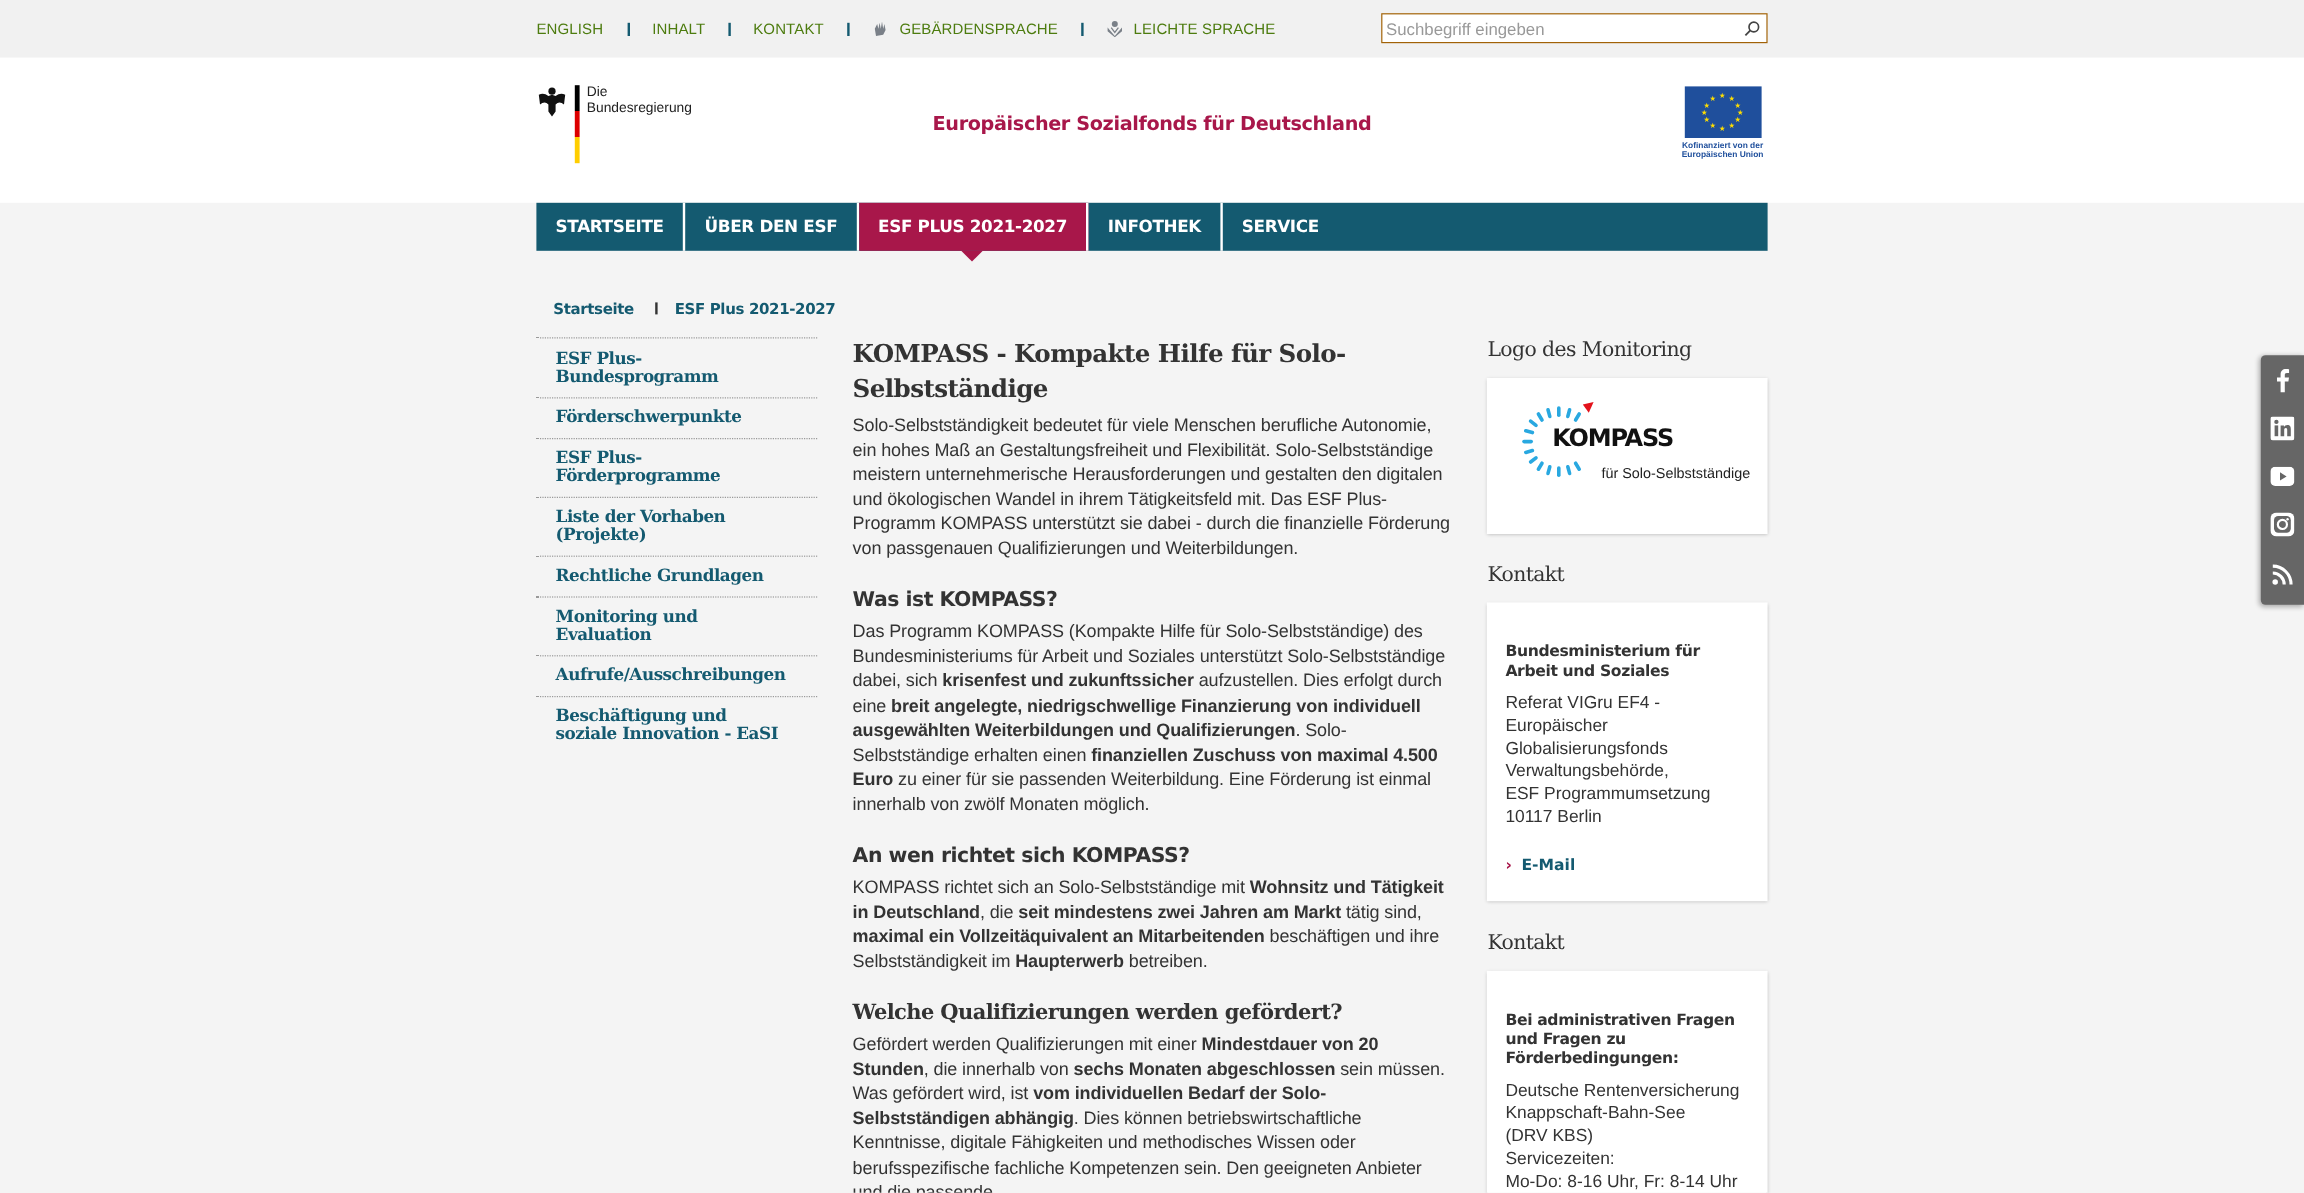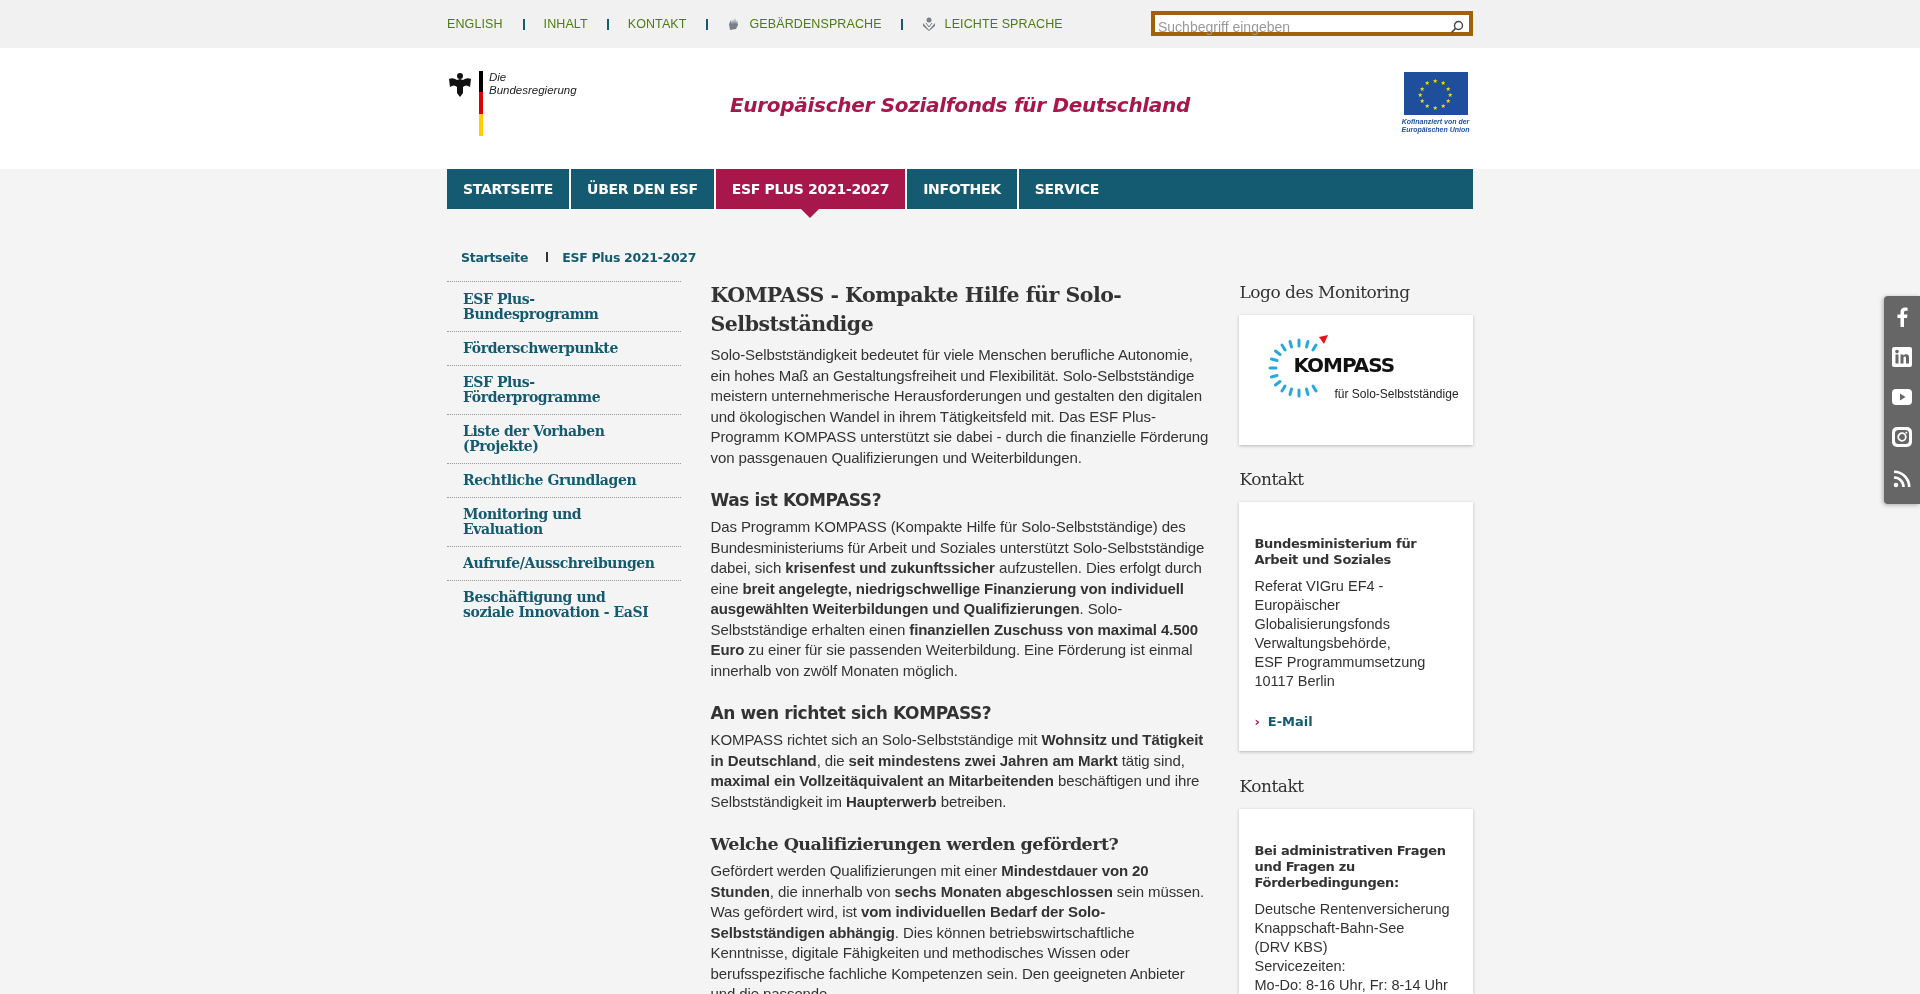--- a/index.html
+++ b/index.html
@@ -13,33 +13,33 @@
   a { text-decoration: none; }
 
   
   .topbar { height: 48px; background: #f1f1f1; }
   .topbar-inner { width: 1026px; margin: 0 auto; position: relative; height: 48px; }
   .servicenav { position: absolute; left: 0; top: 17px; display: flex; align-items: center; font-family: "Liberation Sans", sans-serif; font-size: 12.5px; color: #222; text-transform: uppercase; letter-spacing: 0.1px; }
   .servicenav .item { display: flex; align-items: center; color: #4d7c0f; }
   .servicenav .sep { width: 2px; height: 11px; background: #145a70; margin: 0 19px 0 19px; }
   .servicenav .sep.first { margin: 0 19px 0 20px; }
   .servicenav .icon { display: inline-block; width: 14px; height: 14px; margin-right: 9px; color: #7a8088; font-size: 13px; line-height: 14px; }
-  .search { position: absolute; right: 0; top: 11px; width: 322px; height: 25px; background: #fff; border: 4px solid #a16207; }
+  .search { position: absolute; right: 0; top: 11px; width: 322px; height: 25px; background: #fff; border: 1px solid #a16207; }
   .search input { border: none; outline: none; width: 290px; height: 23px; padding-left: 3px; font-family: "Liberation Sans", sans-serif; font-size: 14px; color: #999; background: transparent; }
   .search input::placeholder { color: #999; }
   .search .mag { position: absolute; right: 5px; top: 4px; width: 14px; height: 14px; }
 
   
-  .header { background: #fff; height: 121px; font-style: italic; }
+  .header { background: #fff; height: 121px; }
   .header-inner { width: 1026px; margin: 0 auto; position: relative; height: 121px; }
   .breg { position: absolute; left: 0; top: 23px; display: flex; }
   .eagle { width: 26px; height: 28px; }
   .flag { width: 4px; height: 65px; margin-left: 6px; background: linear-gradient(#000 0 33%, #dd0000 33% 66%, #ffce00 66% 100%); }
   .breg-text { margin-left: 6px; font-family: "Liberation Sans", sans-serif; font-size: 11.5px; color: #222; line-height: 13px; }
-  .site-title { position: absolute; left: 0; right: 0; top: 45px; text-align: center; font-family: "DejaVu Sans", sans-serif; font-weight: bold; font-size: 20px; color: #a8174a; letter-spacing: -0.3px; }
+  .site-title { position: absolute; left: 0; right: 0; top: 45px; text-align: center; font-family: "DejaVu Sans", sans-serif; font-weight: bold; font-size: 16px; color: #a8174a; letter-spacing: -0.3px; }
   .eu { position: absolute; right: 0; top: 24px; width: 75px; text-align: center; }
   .eu .euflag { width: 64px; height: 43px; background: #1f4f9c; margin: 0 auto; position: relative; }
   .eu .euflag span { position: absolute; color: #ffde00; font-size: 6px; line-height: 6px; }
   .eu .cap { font-family: "Liberation Sans", sans-serif; font-size: 7px; color: #1f4f9c; font-weight: bold; line-height: 8px; margin-top: 3px; }
 
   
   .mainnav-wrap { width: 1026px; margin: 0 auto; position: relative; }
   .mainnav { display: flex; background: #145a70; height: 40px; }
   .mainnav .tab { color: #fff; font-family: "DejaVu Sans", sans-serif; font-weight: bold; font-size: 14px; padding: 0 16px; line-height: 40px; border-right: 2px solid #fff; position: relative; letter-spacing: -0.3px; }
   .mainnav .tab.active { background: #a8174a; }

